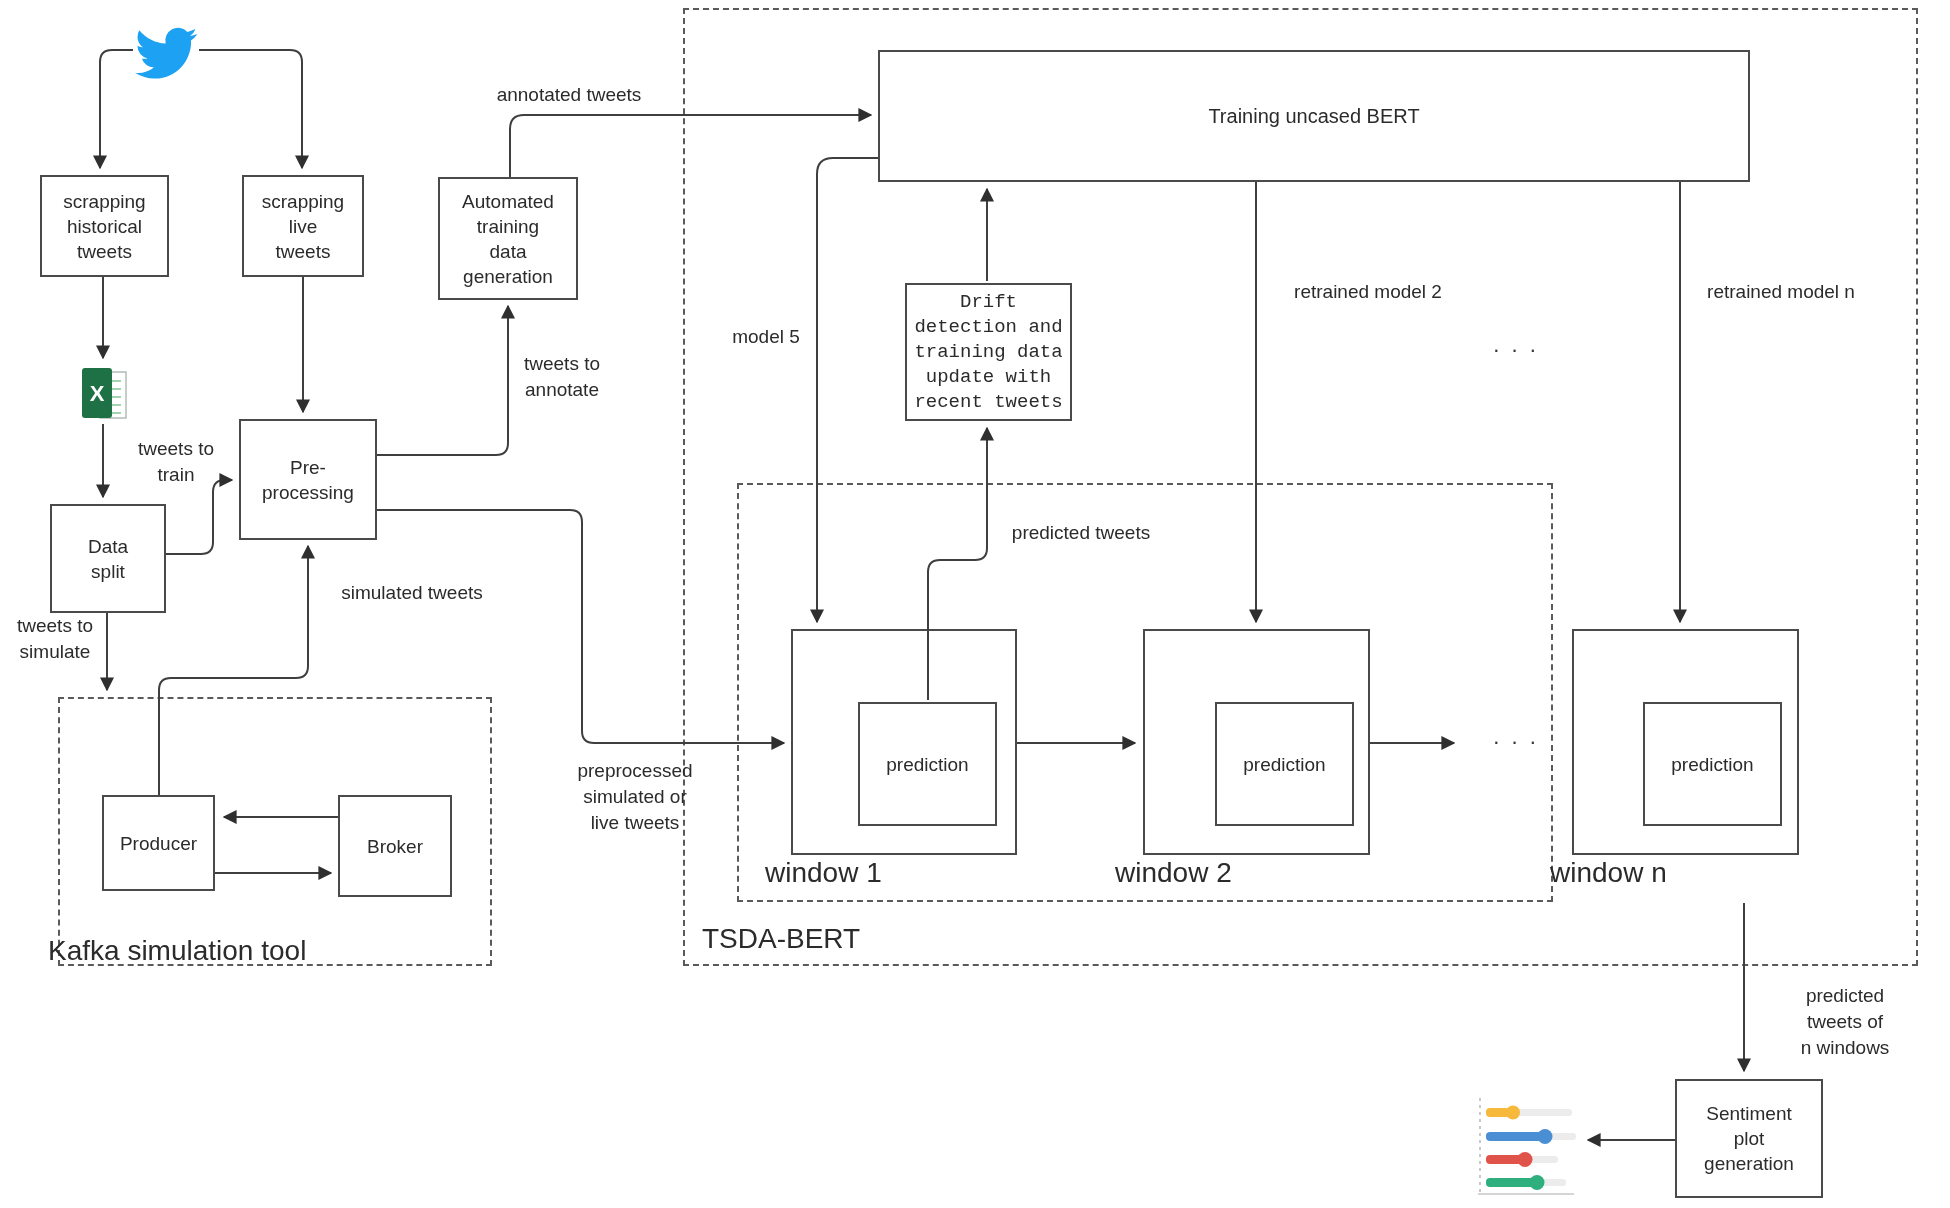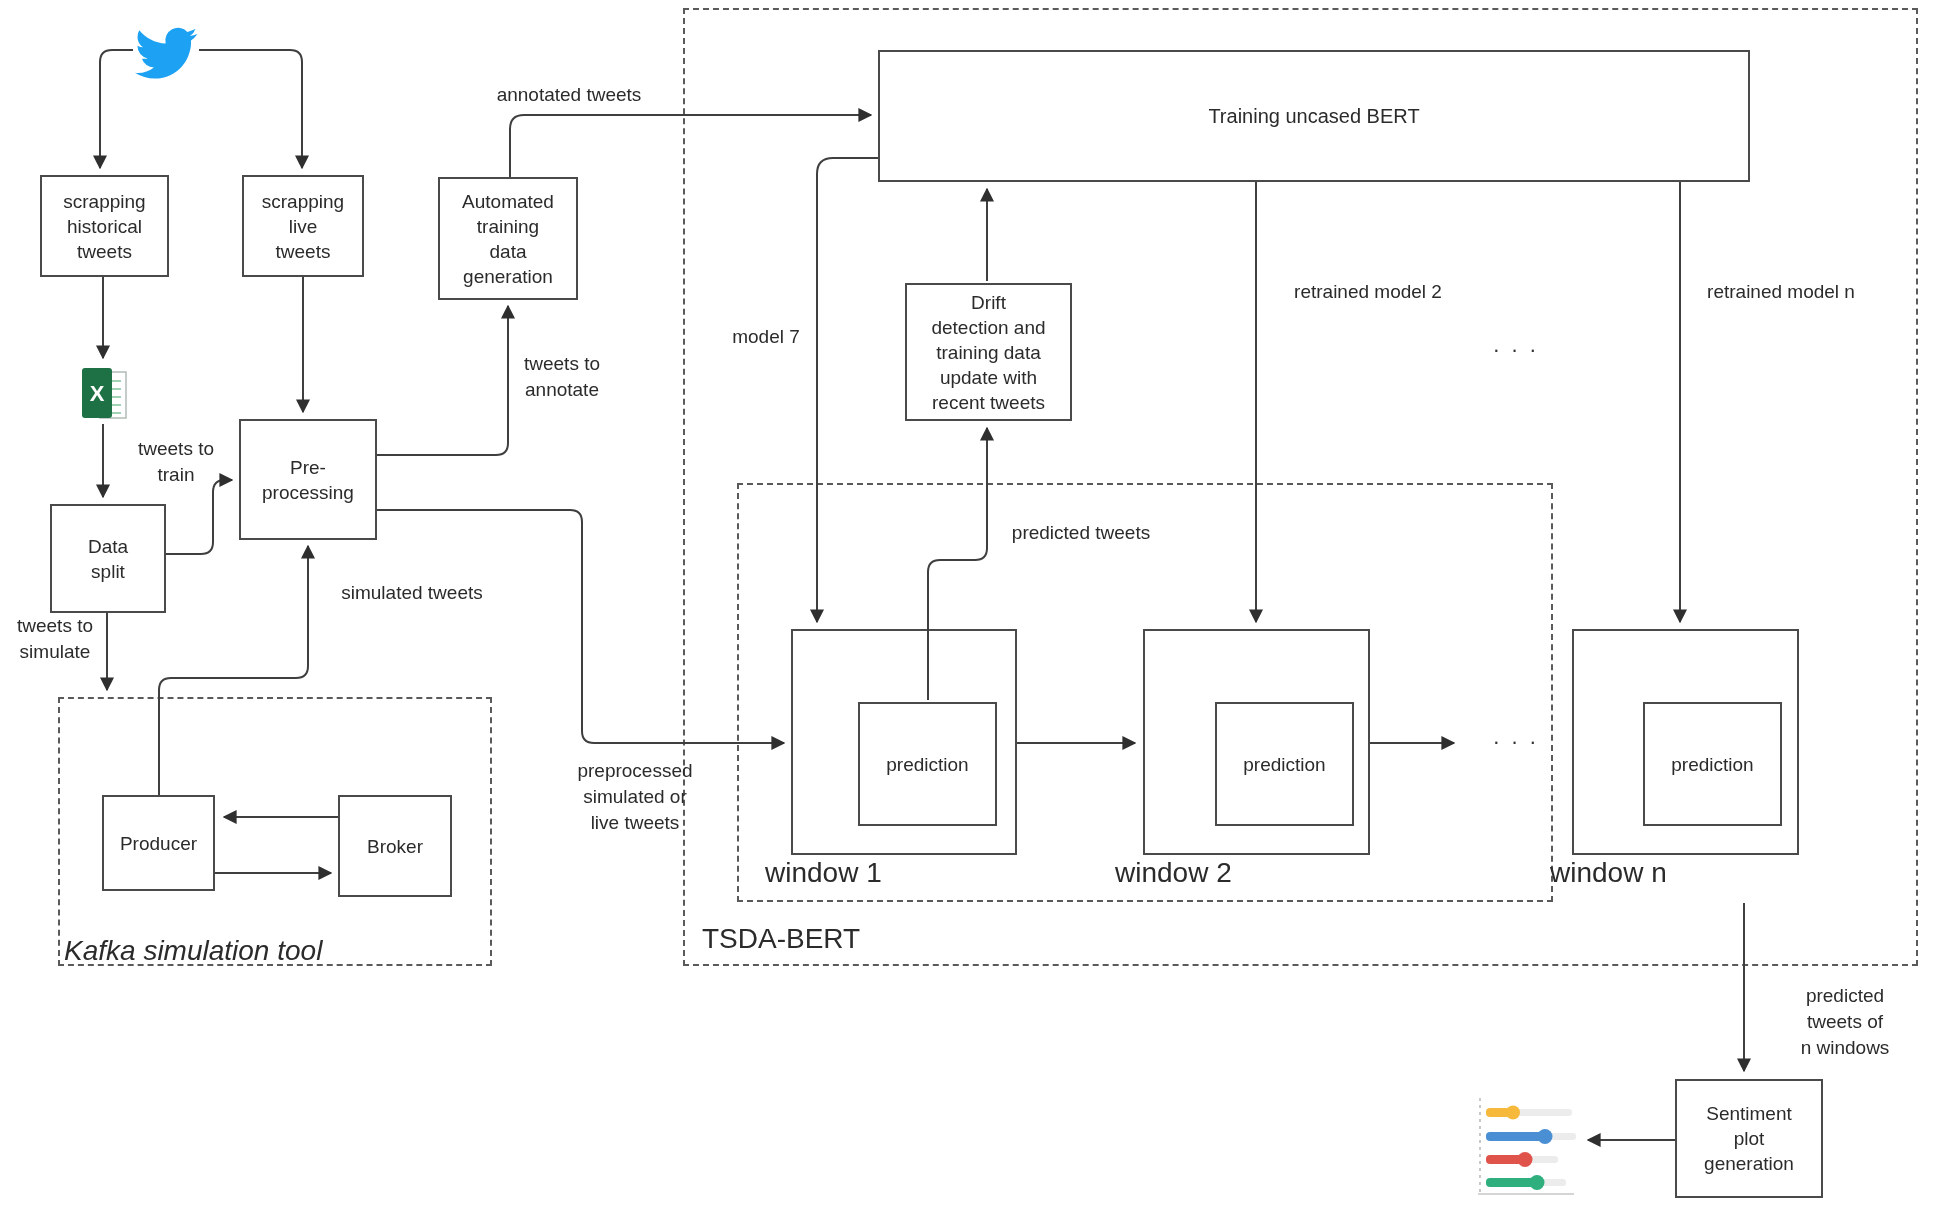--- a/index.html
+++ b/index.html
@@ -44,21 +44,21 @@
 training
 data
 generation</div>
   <div class="box" style="left:239px;top:419px;width:138px;height:121px;">Pre-
 processing</div>
   <div class="box" style="left:50px;top:504px;width:116px;height:109px;">Data
 split</div>
   <div class="box" style="left:102px;top:795px;width:113px;height:96px;">Producer</div>
   <div class="box" style="left:878px;top:50px;width:872px;height:132px;font-size:20px;">Training uncased BERT</div>
   <div class="box" style="left:338px;top:795px;width:114px;height:102px;">Broker</div>
-  <div class="box" style="left:905px;top:283px;width:167px;height:138px;">Drift
+  <div class="box" style="left:905px;top:283px;width:167px;height:138px;font-family:Liberation Mono, monospace;">Drift
 detection and
 training data
 update with
 recent tweets</div>
 
   <div class="box" style="left:791px;top:629px;width:226px;height:226px;"></div>
   <div class="box" style="left:858px;top:702px;width:139px;height:124px;">prediction</div>
 
   <div class="box" style="left:1143px;top:629px;width:227px;height:226px;"></div>
   <div class="box" style="left:1215px;top:702px;width:139px;height:124px;">prediction</div>
@@ -141,29 +141,29 @@
   <div class="lbl center" style="left:562px;top:351px;">tweets to
 annotate</div>
   <div class="lbl center" style="left:176px;top:436px;">tweets to
 train</div>
   <div class="lbl center" style="left:55px;top:613px;">tweets to
 simulate</div>
   <div class="lbl center" style="left:412px;top:580px;">simulated tweets</div>
   <div class="lbl center" style="left:606px;top:758px;margin-left:29px;">preprocessed
 simulated or
 live tweets</div>
-  <div class="lbl center" style="left:766px;top:324px;">model 7</div>
+  <div class="lbl center" style="left:766px;top:324px;">model 5</div>
   <div class="lbl center" style="left:1368px;top:279px;">retrained model 2</div>
   <div class="lbl center" style="left:1781px;top:279px;">retrained model n</div>
   <div class="lbl center dots" style="left:1516px;top:332px;">. . .</div>
   <div class="lbl center dots" style="left:1516px;top:724px;">. . .</div>
   <div class="lbl center" style="left:1081px;top:520px;">predicted tweets</div>
   <div class="lbl center" style="left:1845px;top:983px;">predicted tweets of
 n windows</div>
 
   <div class="lbl big" style="left:765px;top:860px;">window 1</div>
   <div class="lbl big" style="left:1115px;top:860px;">window 2</div>
   <div class="lbl big" style="left:1550px;top:860px;">window n</div>
 
-  <div class="lbl big" style="left:64px;top:938px;font-style:italic;">Kafka simulation tool</div>
+  <div class="lbl big" style="left:48px;top:938px;">Kafka simulation tool</div>
   <div class="lbl big" style="left:702px;top:926px;">TSDA-BERT</div>
 
 </div>
 
 </body></html>

